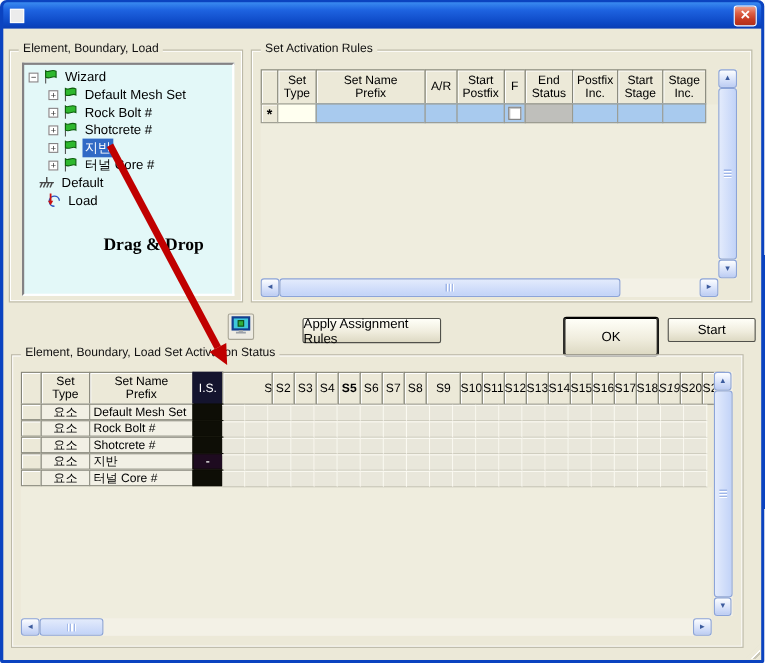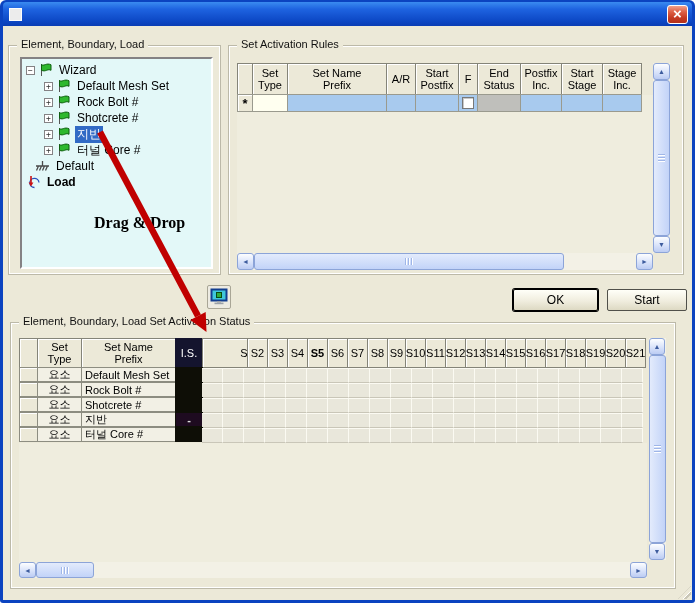--- a/index.html
+++ b/index.html
@@ -157,21 +157,21 @@
           <span class="tlabel">터널 Core #</span>
         </div>
         <div class="titem" style="top:99px;padding-left:13px;">
           <span class="bicon">
               <svg width="15" height="13" viewBox="0 0 15 13">
                 <path d="M7.5 1 V6 M1 6 H14 M3.5 6 L1.5 10.5 M6.5 6 L4.5 10.5 M9.5 6 L7.5 10.5 M12.5 6 L10.5 10.5" stroke="#4a4a4a" stroke-width="1.3" fill="none"></path>
               </svg>
             </span>
           <span class="tlabel">Default</span>
         </div>
-        <div class="titem" style="top:115px;padding-left:4px;font-weight:bold;">
+        <div class="titem" style="top:115px;padding-left:19px;">
           <span class="bicon licon">
               <svg width="15" height="14" viewBox="0 0 15 14">
                 <path d="M8.5 12.5 A4.6 4.6 0 1 1 13 7.5" stroke="#2A52BE" stroke-width="1.3" fill="none"></path>
                 <path d="M5 1 V8" stroke="#CC1111" stroke-width="1.6"></path>
                 <path d="M5 11.5 L2.6 7.5 H7.4 Z" fill="#CC1111"></path>
               </svg>
             </span>
           <span class="tlabel">Load</span>
         </div>
         <div class="drag-hint">Drag &amp; Drop</div>
@@ -227,52 +227,53 @@
     </div>
 
     <div class="icon-btn" style="left:204px;top:259px;">
       <span id="monitor-icon"><svg width="19" height="17" viewBox="0 0 19 17">
             <rect x="1.5" y="1.5" width="15" height="11" fill="#3FC8DA" stroke="#123E8F" stroke-width="2"></rect>
             <rect x="6.5" y="4.5" width="5" height="5" fill="#2FAE3C" stroke="#0A4D12"></rect>
             <rect x="7" y="13" width="4" height="1.6" fill="#9aa0a8"></rect>
             <rect x="4.5" y="14.6" width="9" height="1.6" fill="#9aa0a8"></rect>
           </svg></span>
     </div>
-    <div class="btn default" style="left:510px;top:263px;width:85px;height:22px;">OK</div>
+    <div class="btn" style="left:272px;top:263px;width:126px;height:23px;">Apply Assignment Rules</div>
+    <div class="btn default" style="left:510px;top:263px;width:85px;height:34px;">OK</div>
     <div class="btn" style="left:604px;top:263px;width:80px;height:22px;">Start</div>
 
     <div class="group" style="left:7px;top:296px;width:666px;height:267px;">
       <div class="group-label">Element, Boundary, Load Set Activation Status</div>
       <div class="empty-area" style="left:8px;top:120px;width:628px;height:119px;"></div>
       <div class="hrow" id="status-header" style="position:absolute;left:8px;top:15px;height:30px;">
           <div class="hcell" style="width: 19px; height: 30px;"></div>
           <div class="hcell" style="width: 45px; height: 30px;">Set
 Type</div>
           <div class="hcell" style="width: 95px; height: 30px;">Set Name
 Prefix</div>
           <div class="hcell is-h" style="width: 28px; height: 30px;">I.S.</div>
           <div class="hcell" style="width: 21px; height: 30px; padding-left: 44px;">S1</div>
           <div class="hcell" style="width: 21px; height: 30px;">S2</div>
           <div class="hcell" style="width: 21px; height: 30px;">S3</div>
           <div class="hcell" style="width: 21px; height: 30px;">S4</div>
           <div class="hcell" style="width: 21px; height: 30px; font-weight: bold;">S5</div>
           <div class="hcell" style="width: 21px; height: 30px; text-align: right;">S6</div>
           <div class="hcell" style="width: 21px; height: 30px;">S7</div>
           <div class="hcell" style="width: 21px; height: 30px;">S8</div>
-          <div class="hcell" style="width: 19px; height: 30px; text-align: center;">S9</div>
+          <div class="hcell" style="width: 32px; height: 30px; text-align: center;">S9</div>
           <div class="hcell" style="width: 21px; height: 30px;">S10</div>
           <div class="hcell" style="width: 21px; height: 30px;">S11</div>
           <div class="hcell" style="width: 21px; height: 30px;">S12</div>
           <div class="hcell" style="width: 21px; height: 30px;">S13</div>
           <div class="hcell" style="width: 21px; height: 30px;">S14</div>
           <div class="hcell" style="width: 21px; height: 30px;">S15</div>
           <div class="hcell" style="width: 21px; height: 30px;">S16</div>
           <div class="hcell" style="width: 21px; height: 30px;">S17</div>
           <div class="hcell" style="width: 21px; height: 30px;">S18</div>
-          <div class="hcell" style="width: 21px; height: 30px;">S19</div>
+          <div class="hcell" style="width: 21px; height: 30px; font-style: italic;">S19</div>
           <div class="hcell" style="width: 21px; height: 30px;">S20</div>
           <div class="hcell" style="width: 21px; height: 30px;">S21</div>
         </div>
       <div id="status-rows" style="position:absolute;left:8px;top:45px;">
           <div class="srow" style="height: 15px;">
             <div class="sind" style="width: 19px; height: 15px;"></div>
             <div class="scell ctr" style="width: 45px; height: 15px;">요소</div>
             <div class="scell" style="width: 95px; height: 15px;">Default Mesh Set</div>
             <div class="iscell" style="width: 28px; height: 15px;"></div>
             <div class="gcell" style="width: 21px; height: 15px;"></div>

